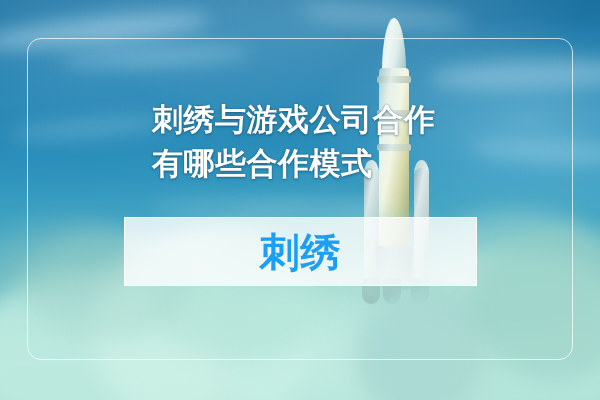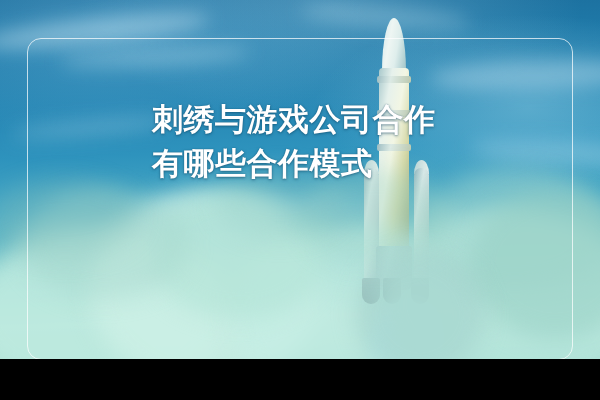--- a/index.html
+++ b/index.html
@@ -3,21 +3,21 @@
 <meta charset="utf-8">
 <style>
   html, body {
     margin: 0;
     padding: 0;
     background: #000;
   }
   #stage {
     position: relative;
     width: 600px;
-    height: 359px;
+    height: 400px;
     overflow: hidden;
     font-family: "Liberation Sans", "DejaVu Sans", sans-serif;
     background: #0c4a6e;
   }
 
   
   .bg-sky {
     position: absolute;
     inset: 0;
     background:
@@ -213,14 +213,17 @@
     <div class="puff p10"></div>
     <div class="puff p11"></div>
     <div class="puff p12"></div>
   </div>
 
   <div class="frame"></div>
 
   <div class="headline">刺绣与游戏公司合作
 有哪些合作模式</div>
 
+  <div class="tagbox">
+    <span class="tagbox-label">刺绣</span>
+  </div>
 
 </div>
 
 </body></html>

